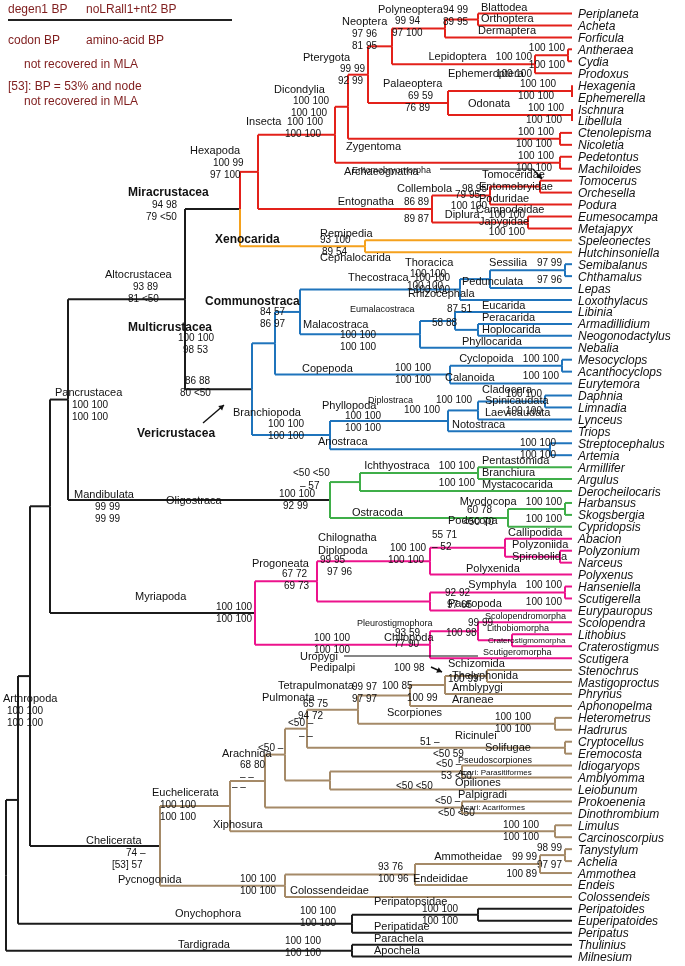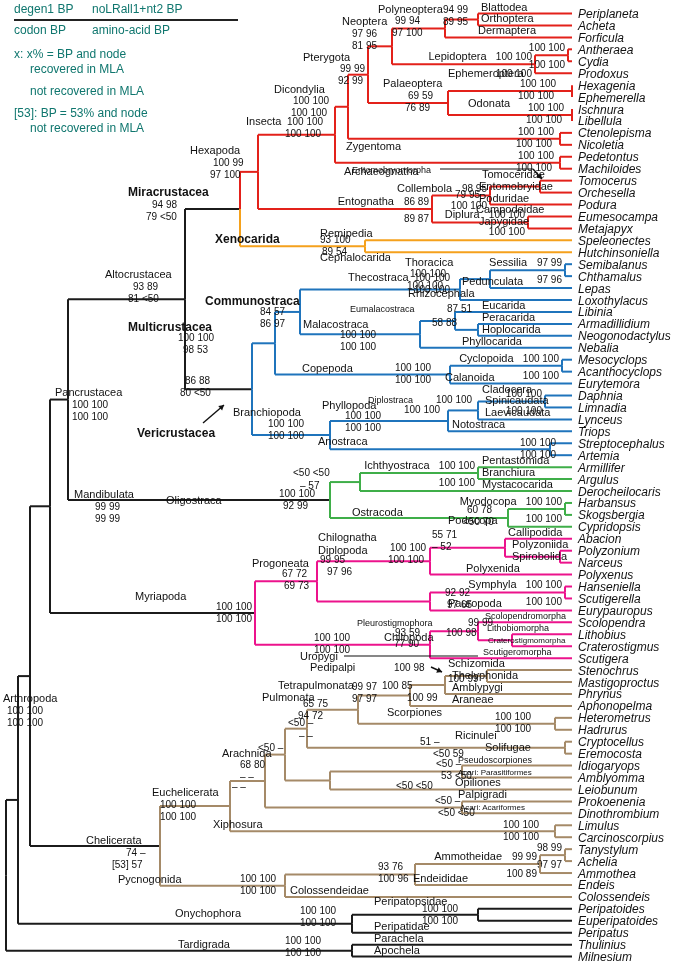--- a/index.html
+++ b/index.html
@@ -1,22 +1,22 @@
 <!DOCTYPE html>
 <html><head>
 <meta charset="utf-8">
 <style>
   html,body{margin:0;padding:0;background:#fff;}
   .page{position:relative;width:685px;height:966px;background:#ffffff;
         font-family:"Liberation Sans",sans-serif;overflow:hidden;}
   svg{position:absolute;left:0;top:0;}
-  .legend{position:absolute;left:14px;top:2px;width:224px;font-size:12px;color:#0f766e;line-height:1.25;}
+  .legend{position:absolute;left:8px;top:2px;width:224px;font-size:12px;color:#7f1d1d;line-height:1.25;}
   .lg-row{display:grid;grid-template-columns:72px 1fr;column-gap:6px;}
   .lg-top{border-bottom:2px solid #222;padding-bottom:2px;}
-  .lg-bot{padding-top:2px;}
+  .lg-bot{padding-top:12px;}
   .lg-notes{margin-top:9px;}
   .note{margin-top:7px;}
   .n2{padding-left:16px;}
 </style>
 </head>
 <body>
 
 <div class="page">
   <svg id="tree-svg" width="685" height="966" viewBox="0 0 685 966">
       <line x1="6" y1="875.2845759277344" x2="6" y2="799.9361518554688" stroke="#1b1b1b" stroke-width="2"></line>
@@ -690,24 +690,20 @@
     <div class="lg-row lg-top">
       <span>degen1 BP</span>
       <span>noLRall1+nt2 BP</span>
     </div>
     <div class="lg-row lg-bot">
       <span>codon BP</span>
       <span>amino-acid BP</span>
     </div>
     <div class="lg-notes">
       <div class="note">
-        <div>x: x% = BP and node</div>
-        <div class="n2">recovered in MLA</div>
-      </div>
-      <div class="note">
         <div class="n2">not recovered in MLA</div>
       </div>
       <div class="note">
         <div>[53]: BP = 53% and node</div>
         <div class="n2">not recovered in MLA</div>
       </div>
     </div>
   </div>
 </div>
 

